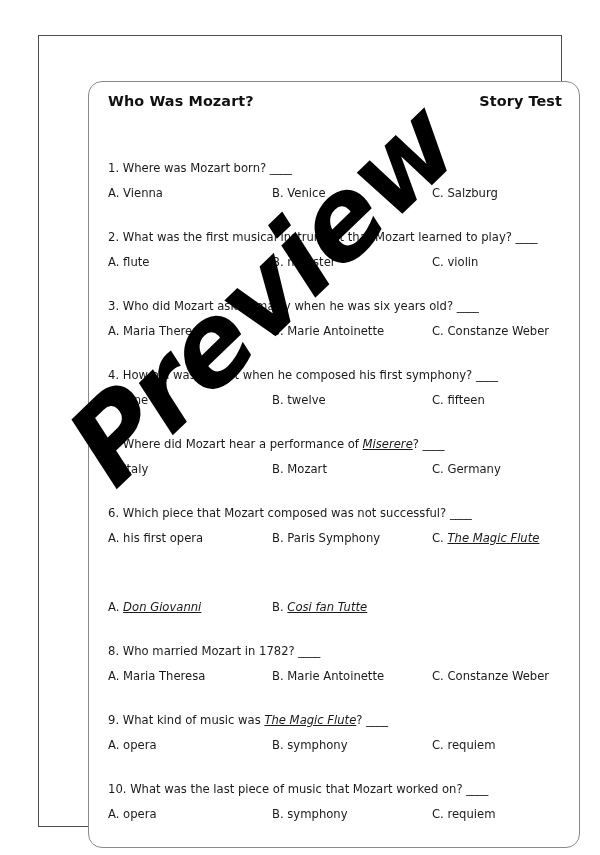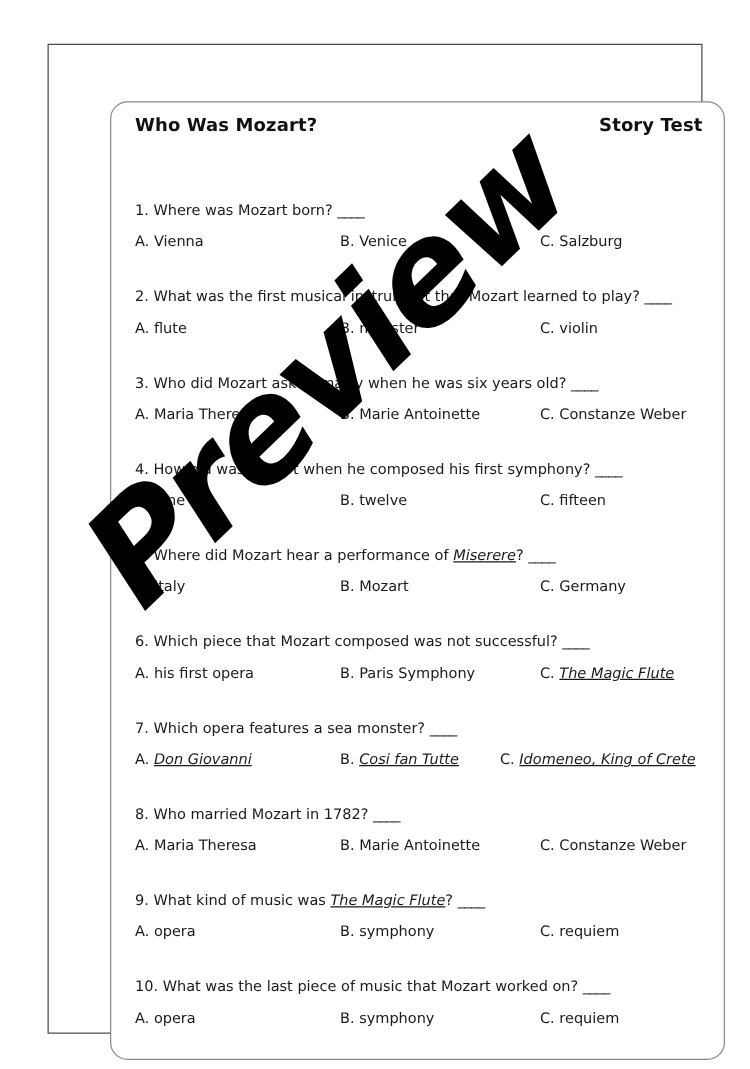--- a/index.html
+++ b/index.html
@@ -206,25 +206,23 @@
           </div>
           <div class="qblock">
             <div class="qtext"><span>6.</span> <span>Which piece that Mozart composed was not successful?</span> <span class="blank">____</span></div>
             <div class="optrow">
               <div class="opt opt-a"><span>A.</span> <span>his first opera</span></div>
               <div class="opt opt-b"><span>B.</span> <span>Paris Symphony</span></div>
               <div class="opt opt-c"><span>C.</span> <i>The Magic Flute</i></div>
             </div>
           </div>
           <div class="qblock">
-            <div class="qtext"><span>7.</span> <span>Which opera features a sea monster?</span> <span class="blank">____</span></div>
             <div class="optrow wide">
               <div class="opt opt-a"><span>A.</span> <i>Don Giovanni</i></div>
               <div class="opt opt-b"><span>B.</span> <i>Cosi fan Tutte</i></div>
-              <div class="opt opt-c"><span>C.</span> <i>Idomeneo, King of Crete</i></div>
             </div>
           </div>
           <div class="qblock">
             <div class="qtext"><span>8.</span> <span>Who married Mozart in 1782?</span> <span class="blank">____</span></div>
             <div class="optrow">
               <div class="opt opt-a"><span>A.</span> <span>Maria Theresa</span></div>
               <div class="opt opt-b"><span>B.</span> <span>Marie Antoinette</span></div>
               <div class="opt opt-c"><span>C.</span> <span>Constanze Weber</span></div>
             </div>
           </div>

